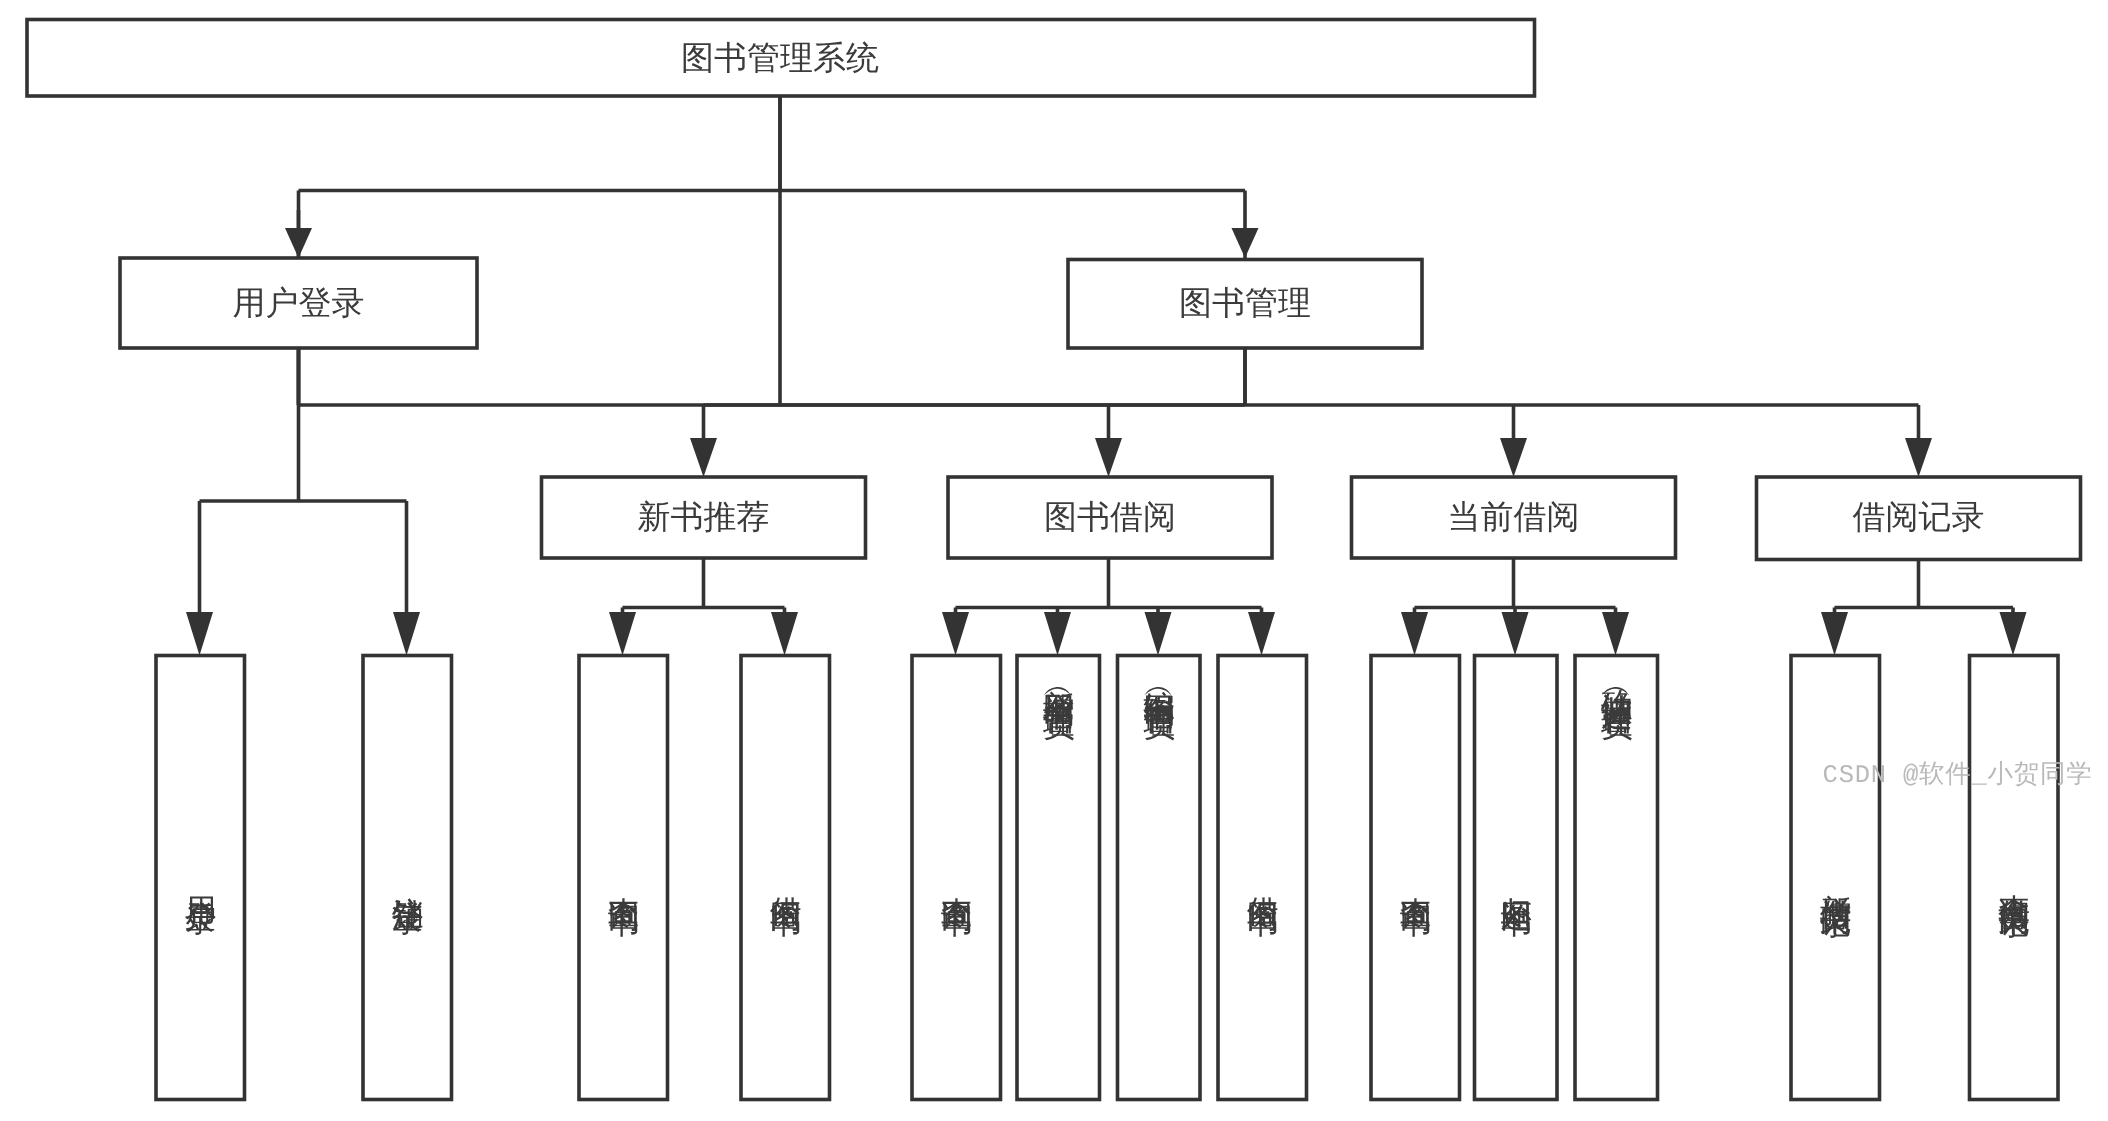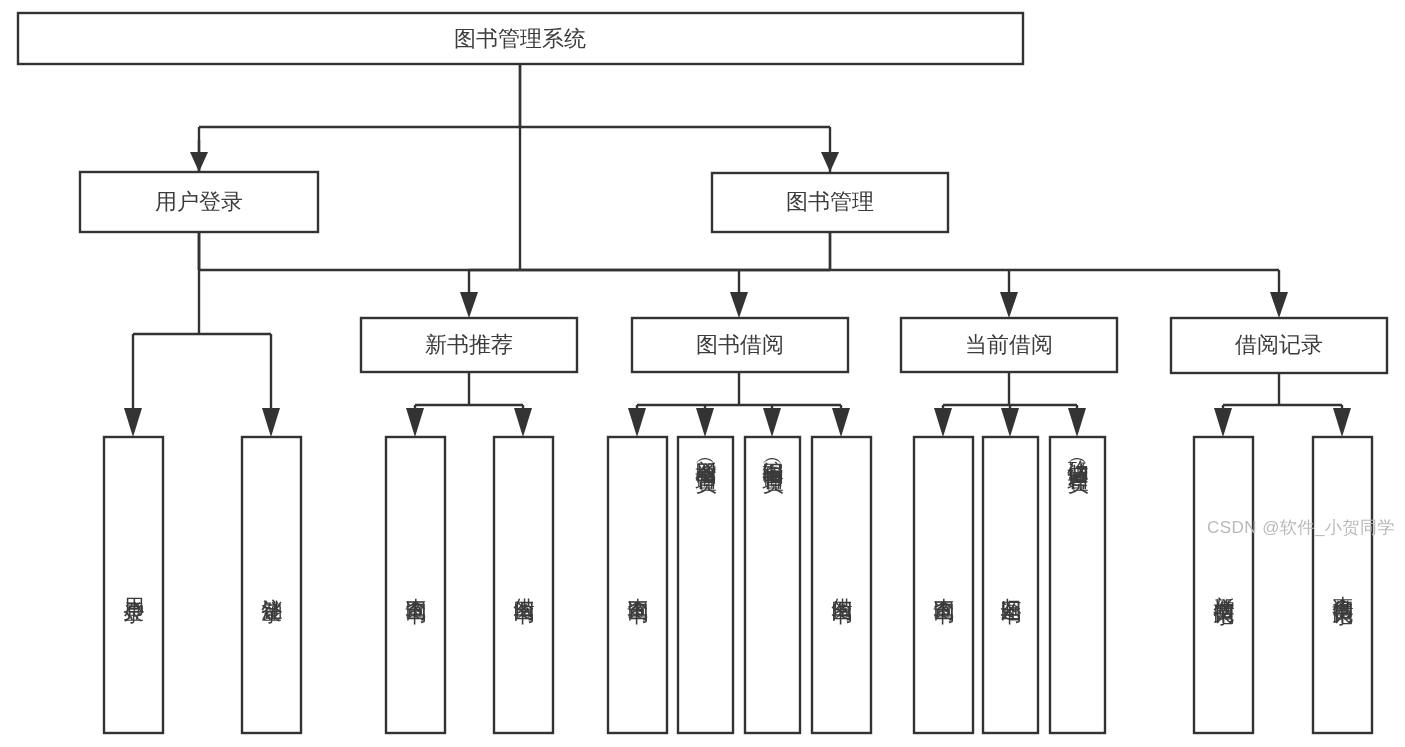--- a/index.html
+++ b/index.html
@@ -63,22 +63,22 @@
     white-space: nowrap;
     text-align: center;
     display: flex;
     align-items: center;
     justify-content: center;
     pointer-events: none;
   }
   .watermark {
     position: absolute;
     right: 10px;
-    bottom: 10px;
-    font-family: Liberation Sans, sans-serif;
+    bottom: 22px;
+    font-family: Liberation Mono, monospace;
     font-size: 17px;
     color: #b9b9b9;
     letter-spacing: 0.5px;
     white-space: nowrap;
     margin-left: 23px;
   }
 </style>
 </head>
 <body>
 

